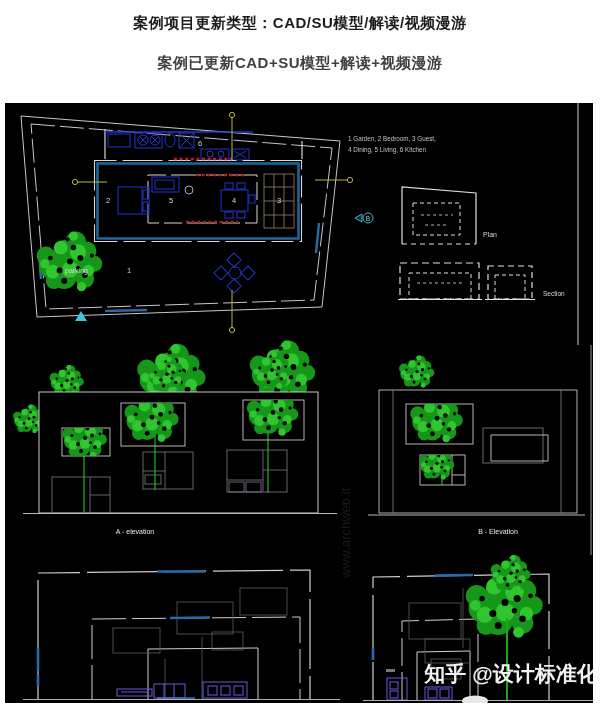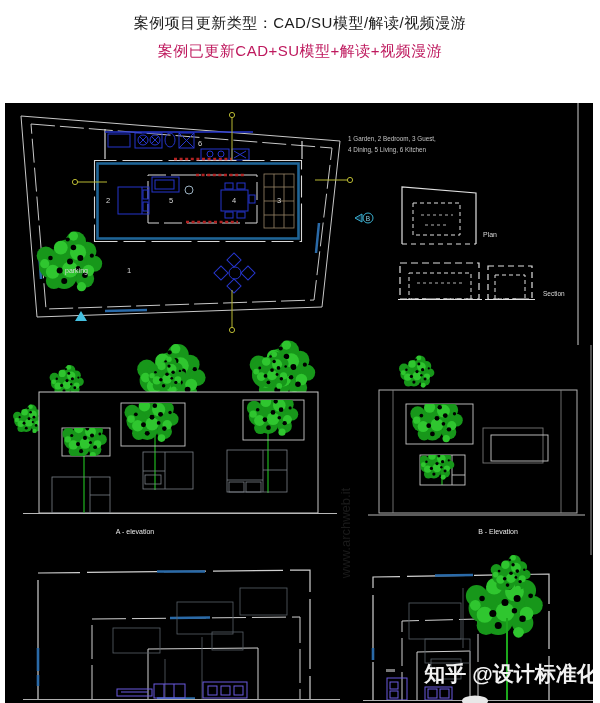--- a/index.html
+++ b/index.html
@@ -1,21 +1,21 @@
 <!DOCTYPE html>
 <html><head>
 <meta charset="utf-8">
 <style>
   html,body{margin:0;padding:0;background:#fff;}
   .page{position:relative;width:600px;height:703px;background:#ffffff;overflow:hidden;
         font-family:"Liberation Sans",sans-serif;}
-  .hdr{position:absolute;left:0;width:100%;text-align:center;font-weight:normal;
+  .hdr{position:absolute;left:0;width:100%;text-align:center;font-weight:bold;
        font-size:15px;letter-spacing:.5px;}
   .hdr1{top:14px;color:#1b1b1b;}
-  .hdr2{top:42px;color:#be185d;}
+  .hdr2{top:54px;color:#404040;}
   .cad{position:absolute;left:5px;top:103px;width:588px;height:600px;background:#000;}
   svg{display:block;}
   text{font-family:"Liberation Sans",sans-serif;}
   .cadtxt{fill:#d8d8d8;}
 </style>
 </head>
 <body>
 
 <div class="page">
 

